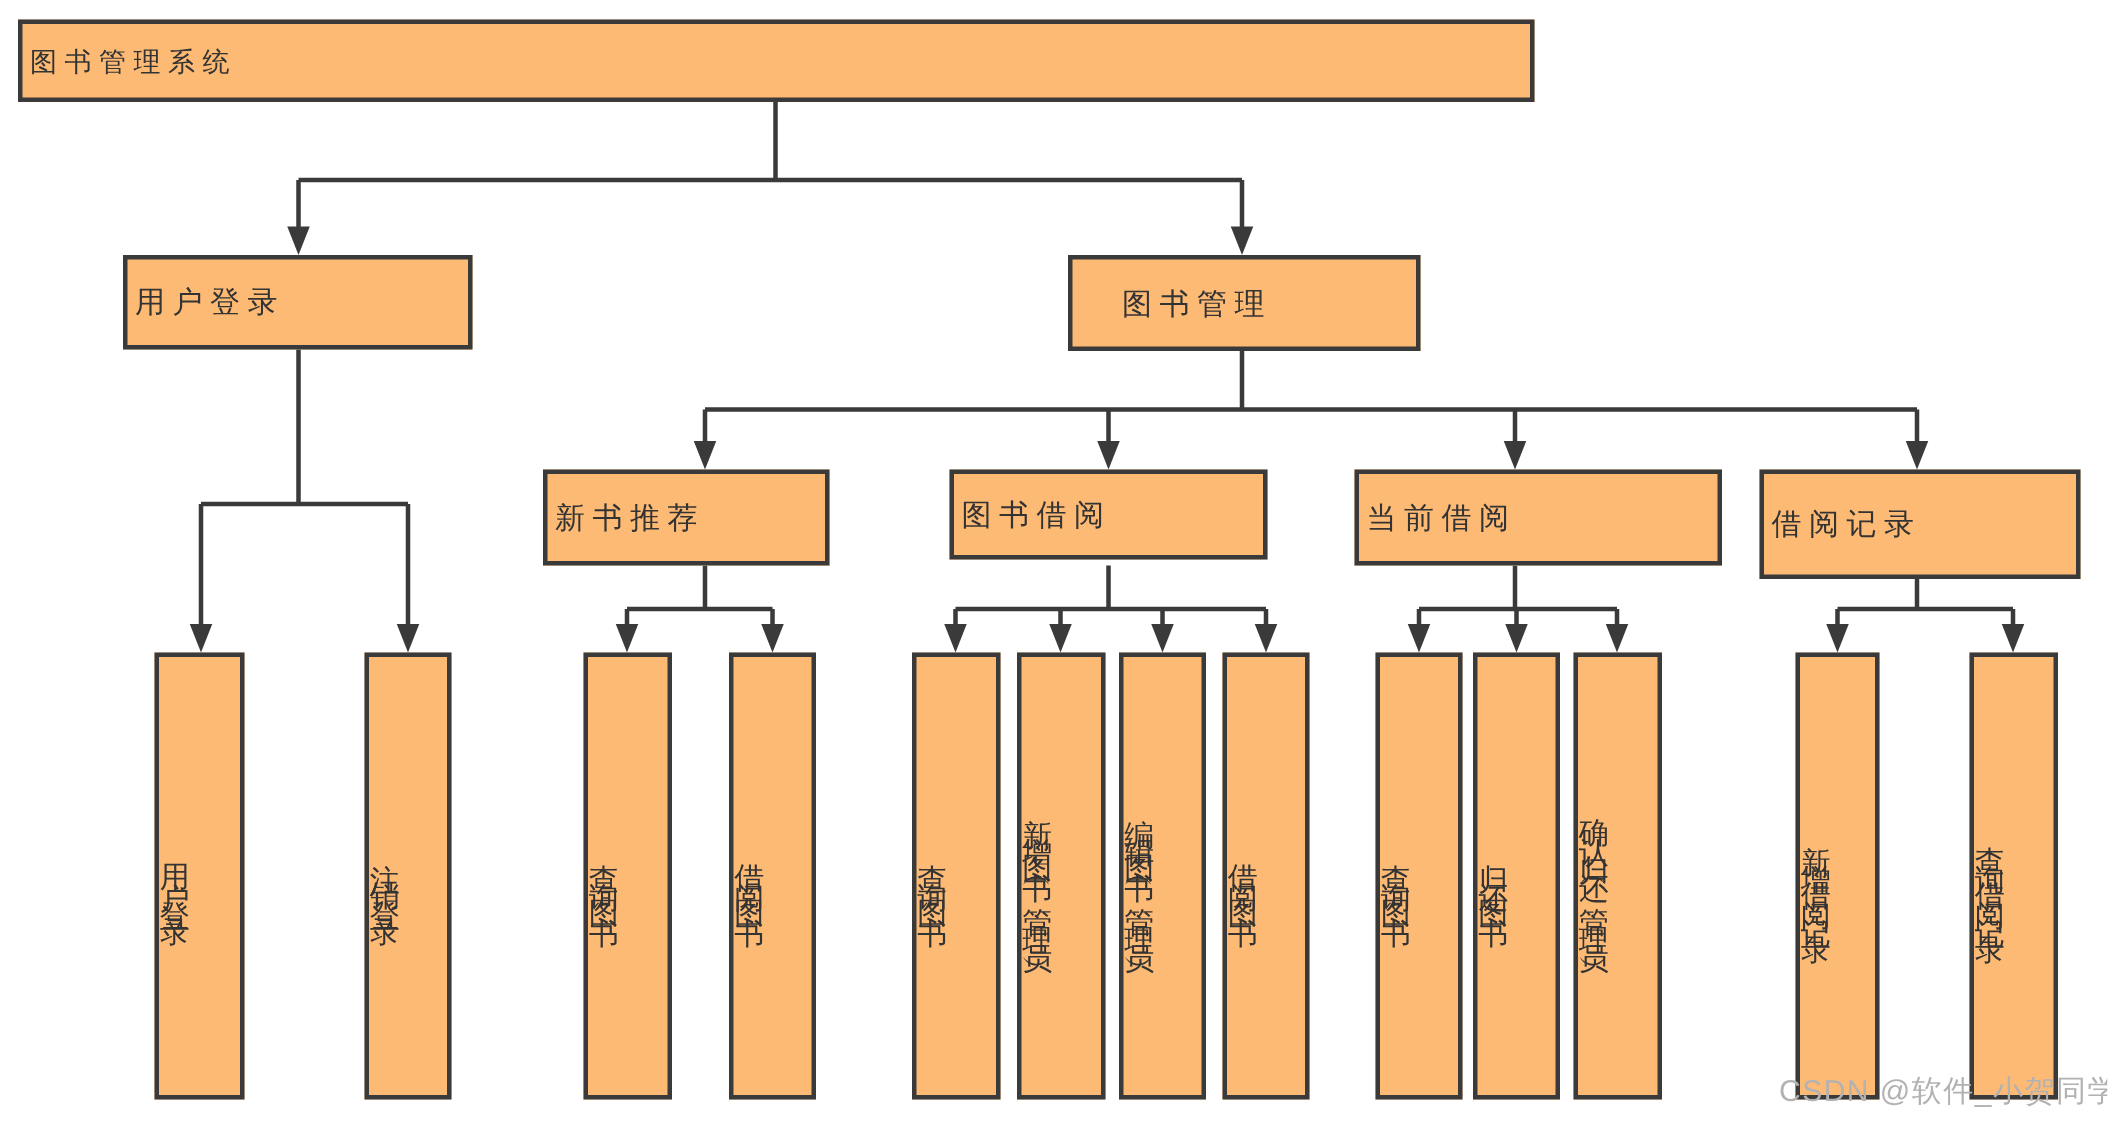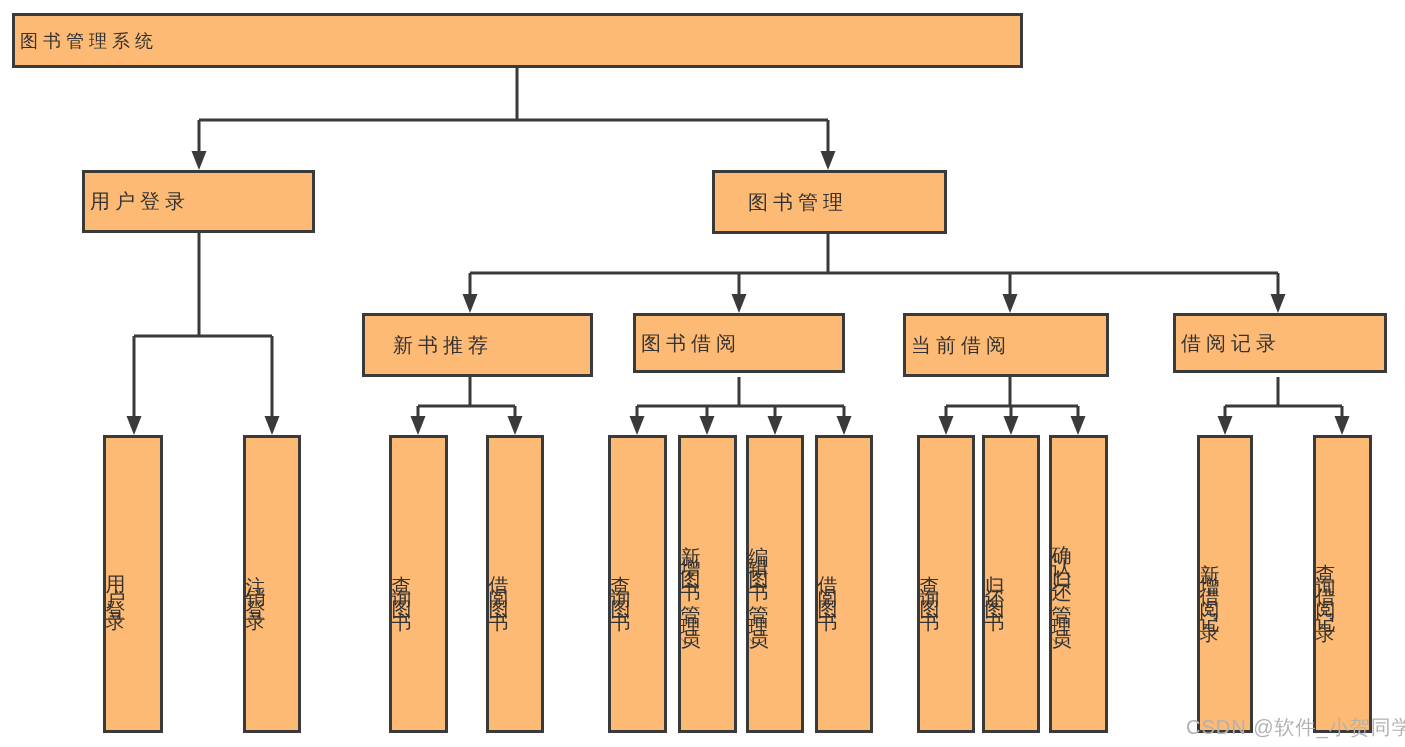--- a/index.html
+++ b/index.html
@@ -103,30 +103,30 @@
     <span class="lbl">图书管理系统</span>
   </div>
 
   <div class="node h" style="left:82px; top:170px; width:233px; height:63px;">
     <span class="lbl">用户登录</span>
   </div>
   <div class="node h" style="left:712px; top:170px; width:235px; height:64px;padding-left:28px;">
     <span class="lbl">图书管理</span>
   </div>
 
-  <div class="node h" style="left:362px; top:313px; width:231px; height:64px;padding-left:23px;">
+  <div class="node h" style="left:362px; top:313px; width:191px; height:64px;">
     <span class="lbl">新书推荐</span>
   </div>
   <div class="node h" style="left:633px; top:313px; width:212px; height:60px;">
     <span class="lbl">图书借阅</span>
   </div>
-  <div class="node h" style="left:903px; top:313px; width:206px; height:64px;">
+  <div class="node h" style="left:903px; top:313px; width:245px; height:64px;">
     <span class="lbl">当前借阅</span>
   </div>
-  <div class="node h" style="left:1173px; top:313px; width:214px; height:60px;">
+  <div class="node h" style="left:1173px; top:313px; width:214px; height:73px;">
     <span class="lbl">借阅记录</span>
   </div>
 
   <div class="node v" style="left:103px; top:435px; width:60px; height:298px;">
     <span class="lbl">用户登录</span>
   </div>
   <div class="node v" style="left:243px; top:435px; width:58px; height:298px;">
     <span class="lbl">注销登录</span>
   </div>
 

